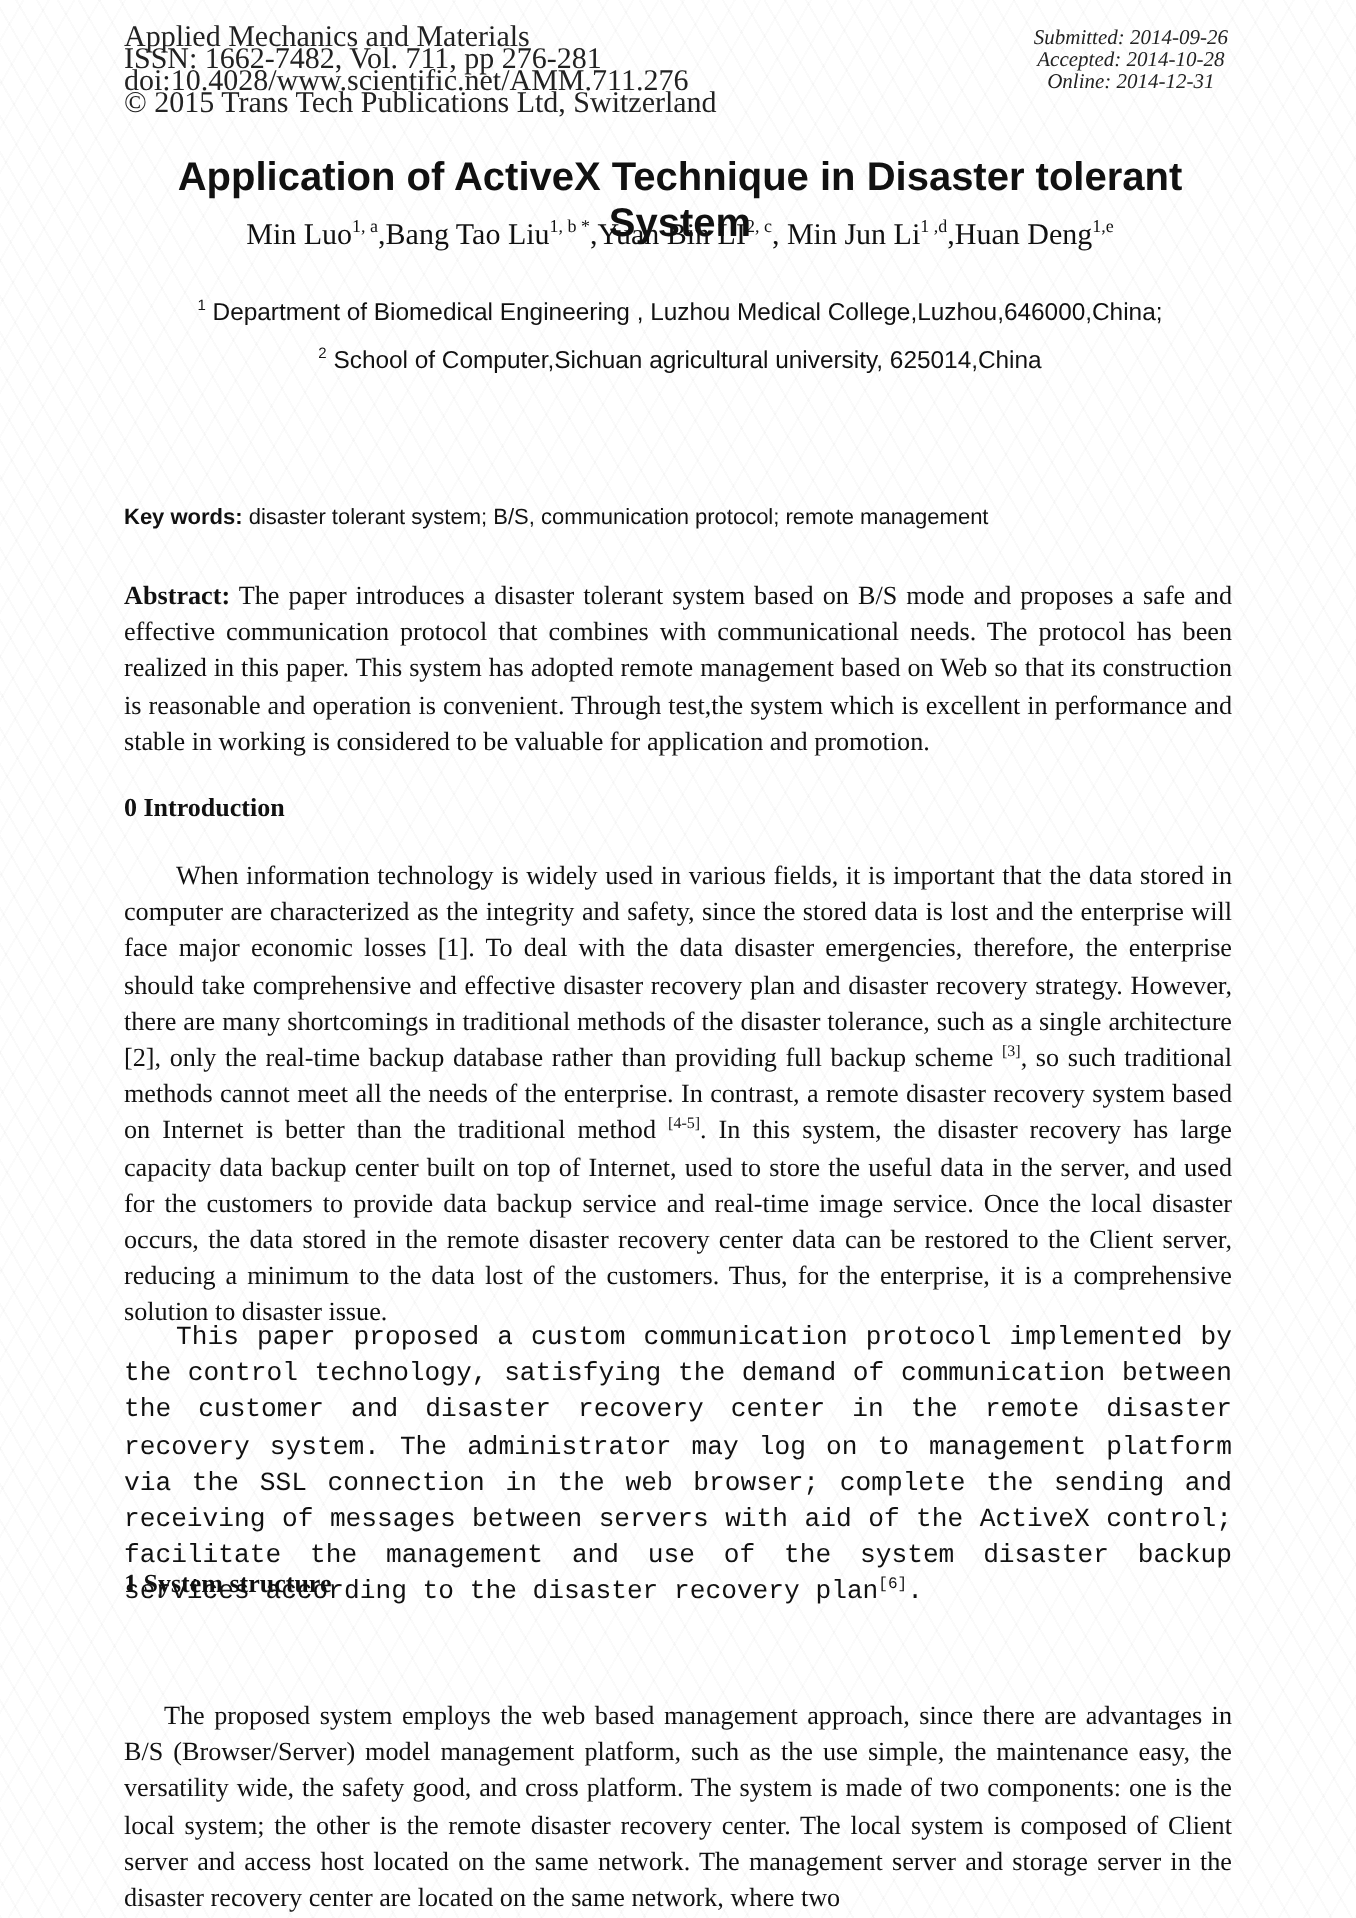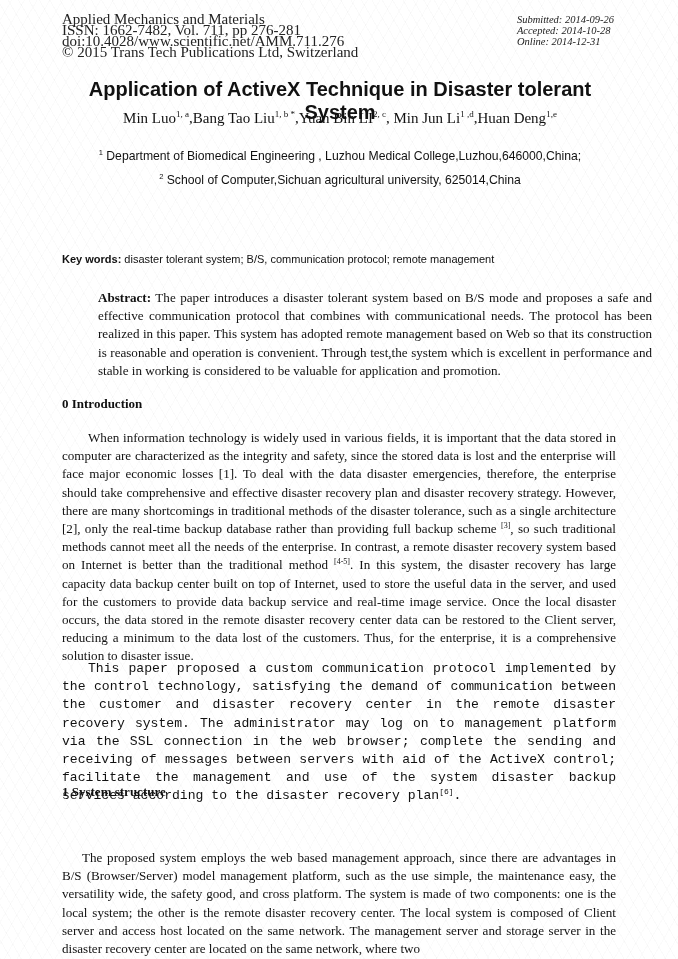--- a/index.html
+++ b/index.html
@@ -15,21 +15,21 @@
       background-image:
         repeating-linear-gradient(60deg, rgba(0,0,0,0.035) 0 1px, transparent 1px 9px),
         repeating-linear-gradient(-60deg, rgba(0,0,0,0.03) 0 1px, transparent 1px 11px);
       opacity: 0.6;
     }
     .hdr-left {
       position: absolute; left: 62px; top: 14px;
       font-size: 15px; line-height: 11px; color: #222;
     }
     .hdr-right {
-      position: absolute; right: 64px; top: 14px; text-align: left;
+      position: absolute; right: 64px; top: 14px; text-align: center;
       font-style: italic; font-size: 10.5px; line-height: 11px; color: #222;
     }
     .title {
       position: absolute; left: 62px; width: 556px; top: 78px; text-align: center;
       font-family: "Liberation Sans", sans-serif; font-weight: bold; font-size: 20px;
     }
     .authors {
       position: absolute; left: 62px; width: 556px; top: 110px; text-align: center;
       font-family: Liberation Serif, serif; font-size: 15px;
     }
@@ -85,21 +85,21 @@
 <div class="affil" style="top:172px;">
   <sup>2</sup> <span>School of Computer,Sichuan agricultural university, 625014,China</span>
 </div>
 <div class="affil" style="top:196px;">
 </div>
 
 <div class="kw">
   <b>Key words:</b><span> disaster tolerant system; B/S, communication protocol; remote management</span>
 </div>
 
-<div class="para" style="top:289px;margin-left:36px;">
+<div class="para" style="top:289px;">
   <span class="abstract-label">Abstract:</span><span> The paper introduces a disaster tolerant system based on B/S mode and proposes a safe and effective communication protocol that combines with communicational needs. The protocol has been realized in this paper. This system has adopted remote management based on Web so that its construction is reasonable and operation is convenient. Through test,the system which is excellent in performance and stable in working is considered to be valuable for application and promotion.</span>
 </div>
 
 <div class="heading" style="top:396px;">0 Introduction</div>
 
 <div class="para" style="top:429px;">
   <span class="indent"></span><span>When information technology is widely used in various fields, it is important that the data stored in computer are characterized as the integrity and safety, since the stored data is lost and the enterprise will face major economic losses [1]. To deal with the data disaster emergencies, therefore, the enterprise should take comprehensive and effective disaster recovery plan and disaster recovery strategy. However, there are many shortcomings in traditional methods of the disaster tolerance, such as a single architecture [2], only the real-time backup database rather than providing full backup scheme </span><sup>[3]</sup><span>, so such traditional methods cannot meet all the needs of the enterprise. In contrast, a remote disaster recovery system based on Internet is better than the traditional method </span><sup>[4-5]</sup><span>. In this system, the disaster recovery has large capacity data backup center built on top of Internet, used to store the useful data in the server, and used for the customers to provide data backup service and real-time image service. Once the local disaster occurs, the data stored in the remote disaster recovery center data can be restored to the Client server, reducing a minimum to the data lost of the customers. Thus, for the enterprise, it is a comprehensive solution to disaster issue.</span>
 </div>
 
 <div class="para" style="top:660px;font-family:Liberation Mono, monospace;">

